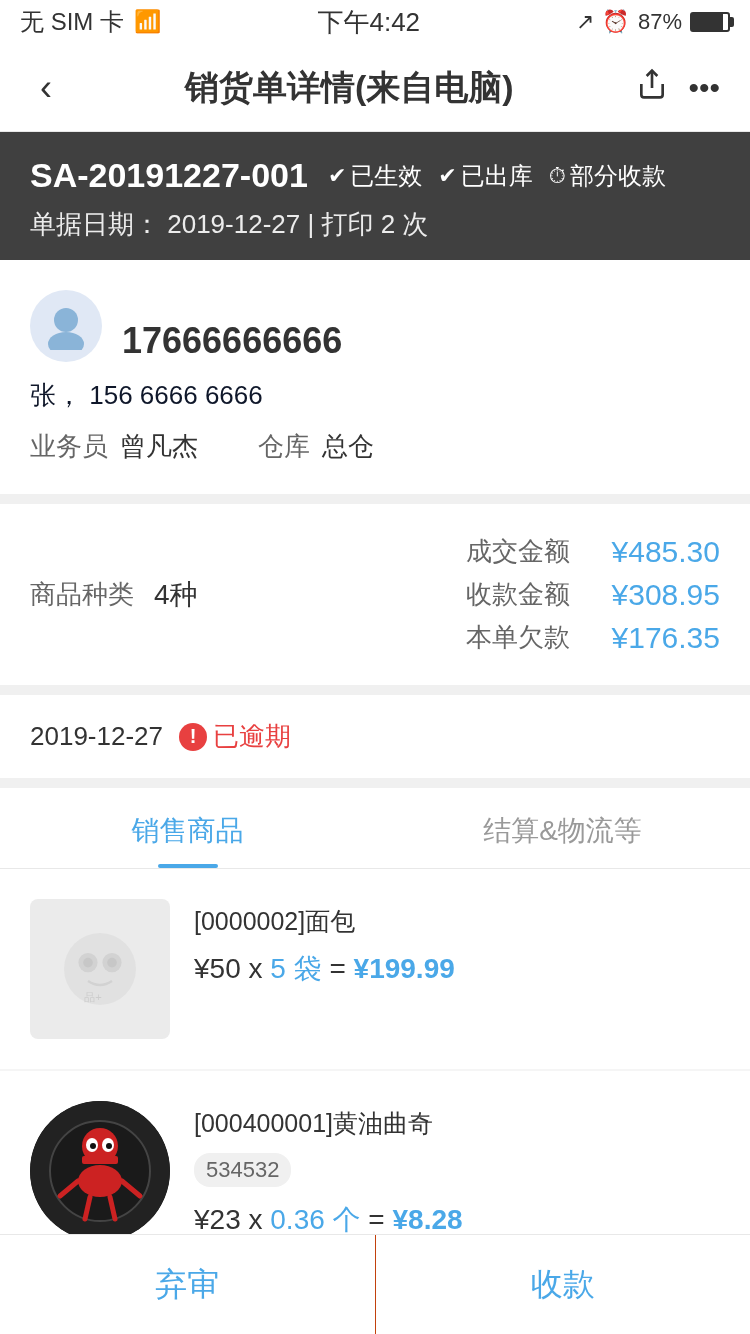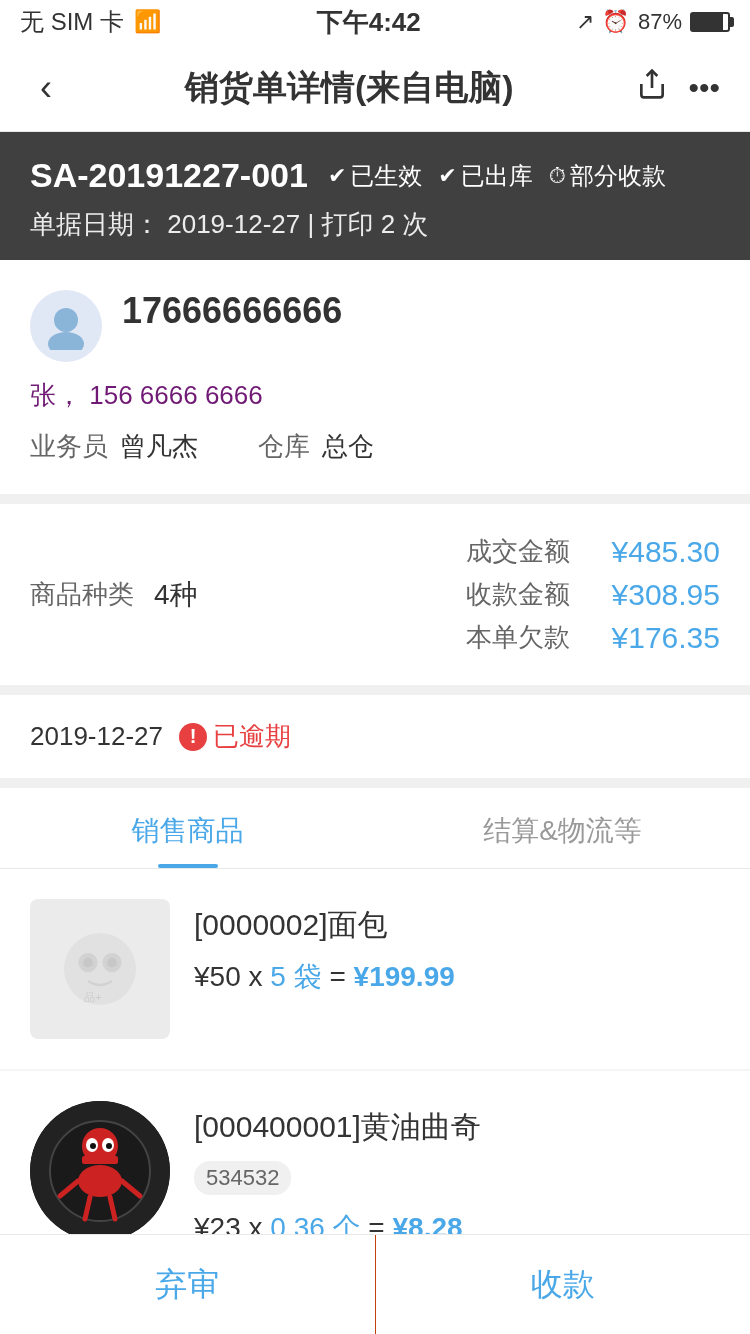--- a/index.html
+++ b/index.html
@@ -19,21 +19,21 @@
       background: #fff;
       height: 44px;
       display: flex;
       align-items: center;
       justify-content: space-between;
       padding: 0 20px;
       font-size: 24px;
       font-weight: 500;
     }
     .status-left { display: flex; align-items: center; gap: 10px; }
-    .status-center { font-size: 26px; font-weight: 700; }
+    .status-center { font-size: 26px; font-weight: 400; }
     .status-right { display: flex; align-items: center; gap: 8px; font-size: 22px; }
     .wifi-icon { font-size: 22px; }
     .battery-icon {
       display: inline-block;
       width: 40px;
       height: 20px;
       border: 2px solid #333;
       border-radius: 3px;
       position: relative;
       background: linear-gradient(to right, #333 87%, transparent 87%);
@@ -117,42 +117,42 @@
     }
 
     
     .customer-section {
       background: #fff;
       padding: 30px;
       border-bottom: 10px solid #f0f0f0;
     }
     .customer-top {
       display: flex;
-      align-items: flex-start;
+      align-items: flex-end;
       gap: 20px;
       margin-bottom: 16px;
     }
     .avatar {
       width: 72px;
       height: 72px;
       background: #e0e8f5;
       border-radius: 50%;
       display: flex;
       align-items: center;
       justify-content: center;
       flex-shrink: 0;
     }
     .customer-name {
       font-size: 36px;
       font-weight: 600;
       color: #333;
     }
     .customer-info {
       font-size: 26px;
-      color: #701a75;
+      color: #0f172a;
       margin-bottom: 16px;
     }
     .customer-meta {
       display: flex;
       gap: 60px;
       font-size: 26px;
       color: #666;
     }
     .meta-item { display: flex; gap: 12px; }
     .meta-label { color: #666; }
@@ -282,21 +282,21 @@
     }
     .product-image.cookie {
       background: #2a2a2a;
       border-radius: 8px;
     }
     .product-info {
       flex: 1;
       padding-top: 6px;
     }
     .product-name {
-      font-size: 30px;
+      font-size: 25px;
       color: #333;
       font-weight: 500;
       margin-bottom: 12px;
     }
     .product-sku {
       display: inline-block;
       background: #f0f0f0;
       color: #666;
       font-size: 22px;
       padding: 4px 12px;

